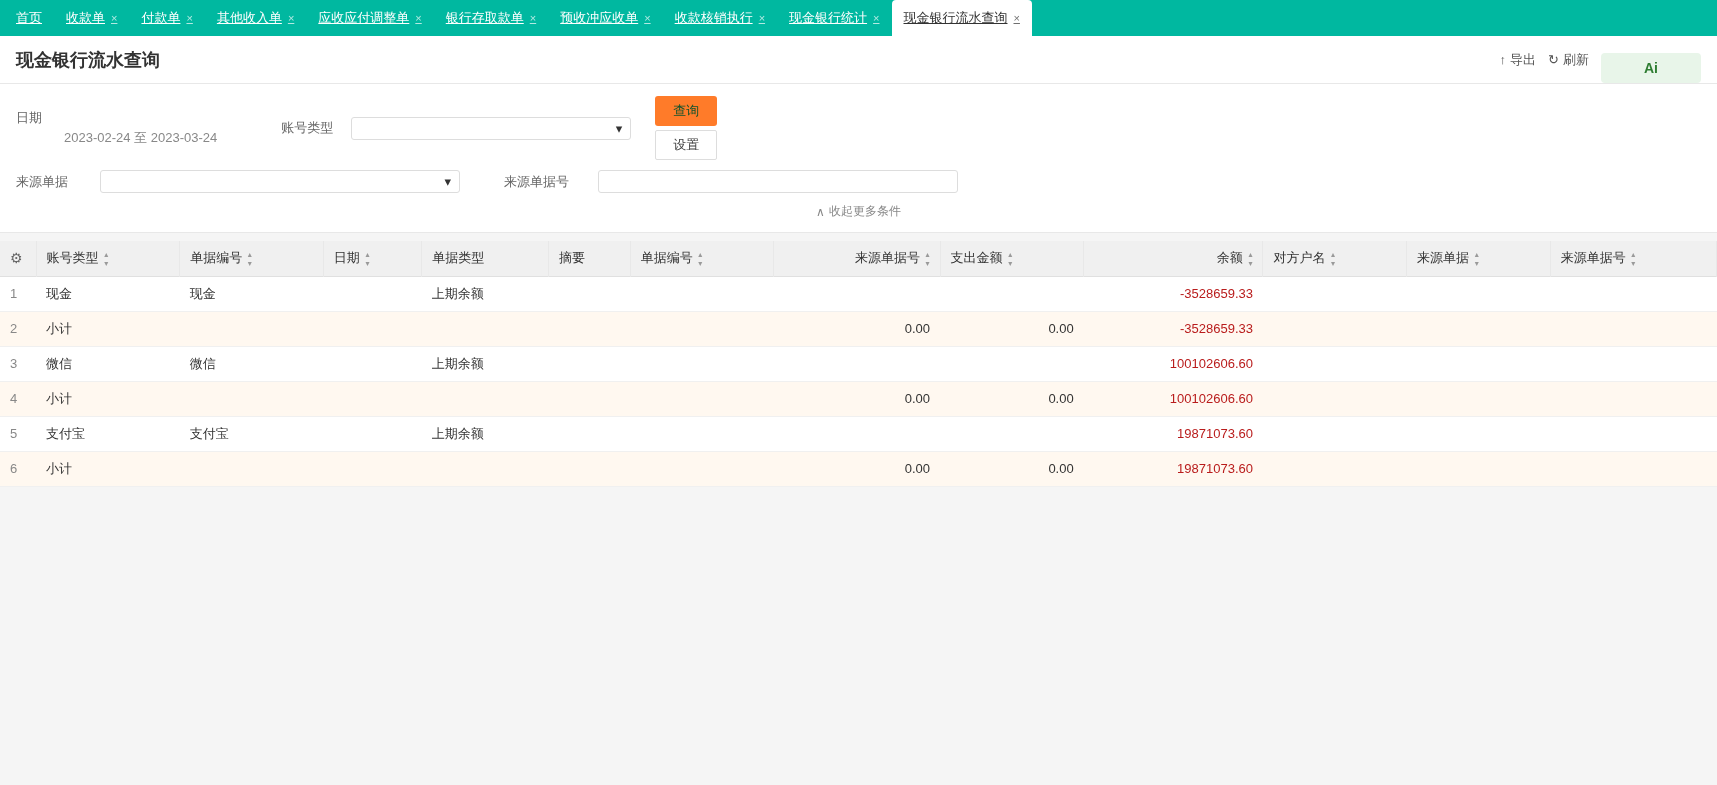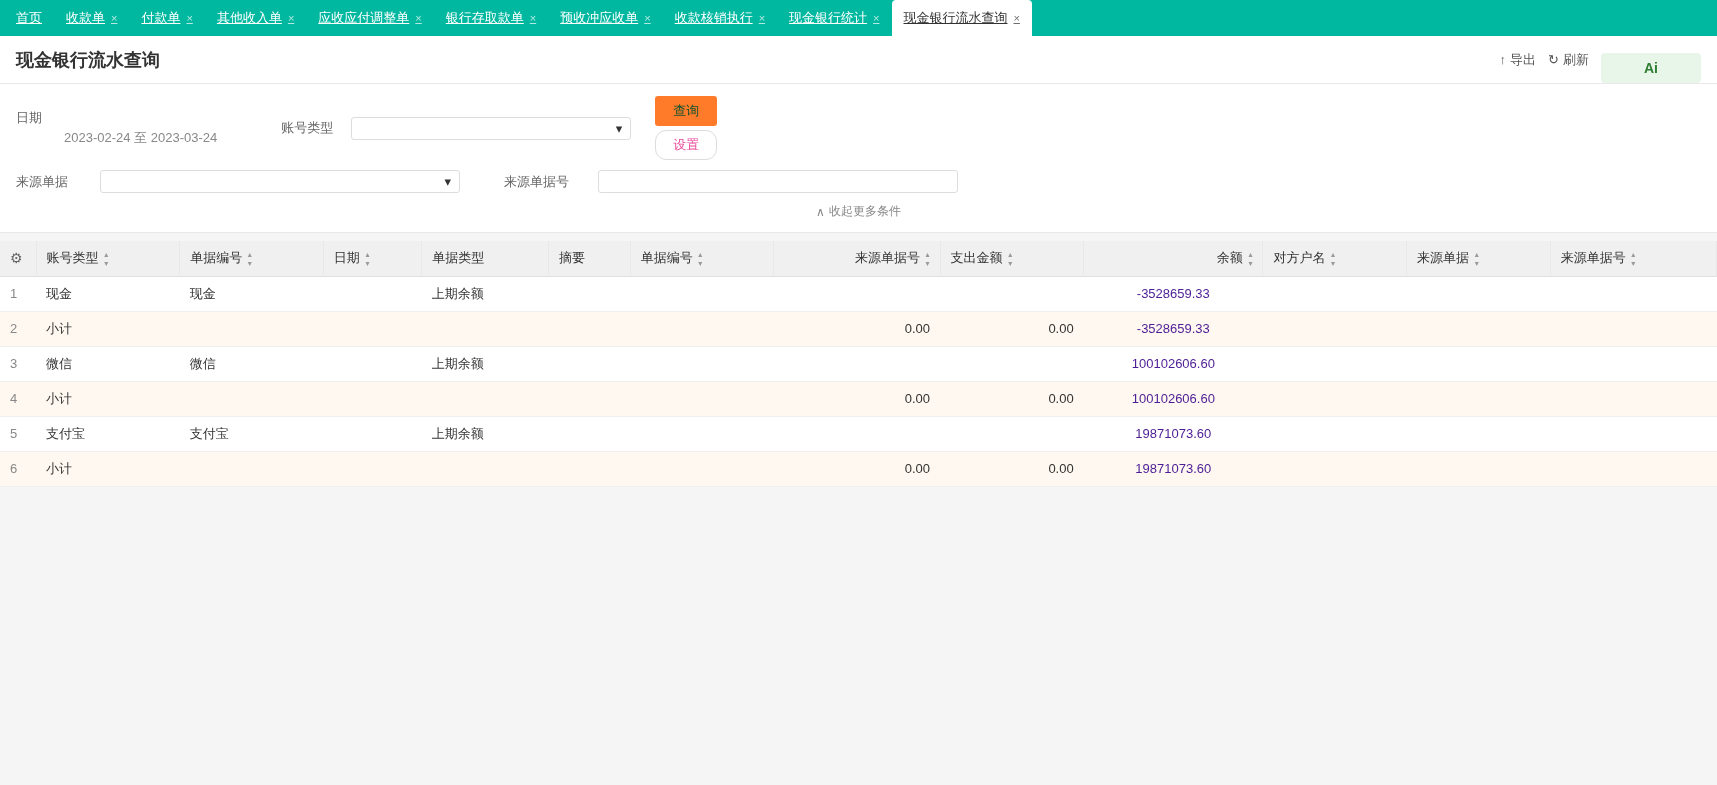--- a/index.html
+++ b/index.html
@@ -143,24 +143,24 @@
       background: #ff7b29;
       color: #14532d;
       border: none;
       padding: 6px 18px;
       border-radius: 3px;
       cursor: pointer;
       font-size: 13px;
     }
     .settings-btn {
       background: #fff;
-      color: #ec4899;
+      color: #404040;
       border: 1px solid #ddd;
       padding: 5px 14px;
-      border-radius: 11px;
+      border-radius: 2px;
       cursor: pointer;
       font-size: 13px;
     }
 
     
     .table-container {
       background: #fff;
       margin: 8px 0 0 0;
       overflow-x: auto;
     }
@@ -196,21 +196,21 @@
       background: #fff8f0;
     }
     tbody td {
       padding: 8px 10px;
       color: #333;
       white-space: nowrap;
     }
     tbody td.number {
       text-align: right;
     }
-    tbody td.orange { color: #4c1d95; text-align: center; }
+    tbody td.orange { color: #b91c1c; }
     .gear-icon { font-size: 14px; color: #666; cursor: pointer; }
     .row-num { color: #888; }
   </style>
 </head>
 <body>
 
 <nav class="top-nav">
   <div class="nav-item">
     <span>首页</span>
   </div>

